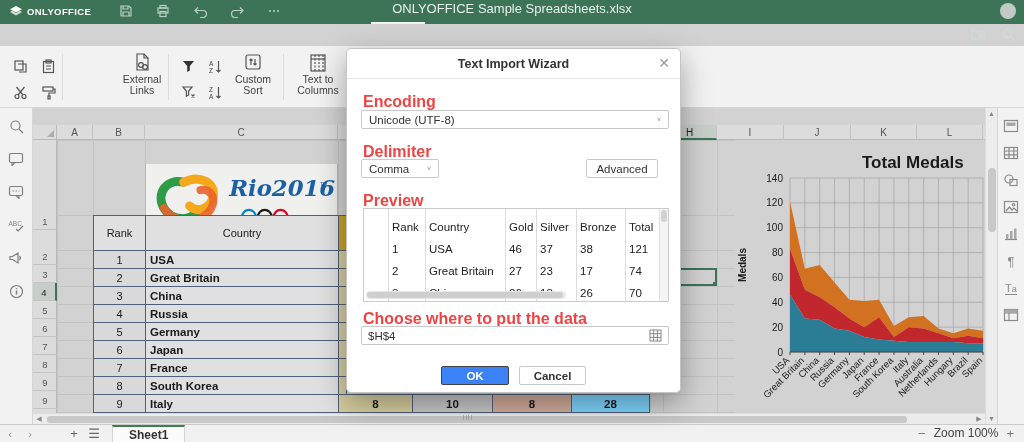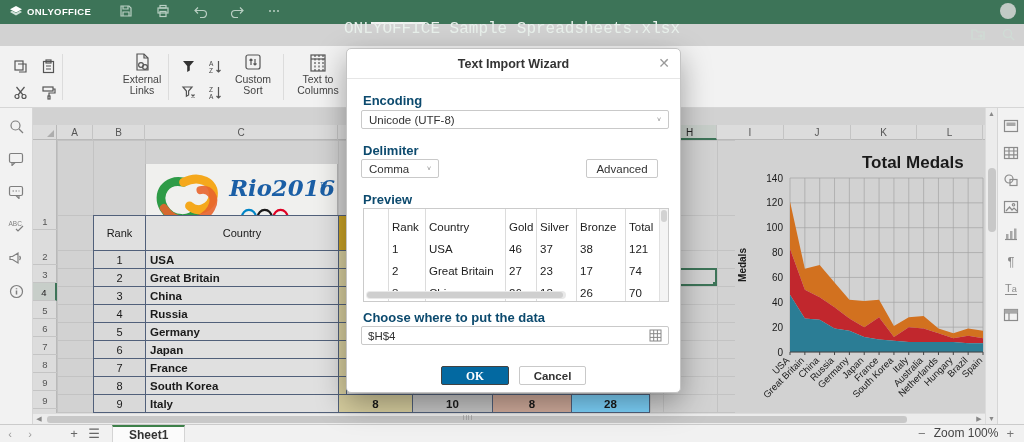--- a/index.html
+++ b/index.html
@@ -8,21 +8,21 @@
   #app { position:relative; width:1024px; height:442px; background:#d2d2d2; overflow:hidden; }
   .abs { position:absolute; }
 
   
   #titlebar { left:0; top:0; width:1024px; height:22px; background:#3d7458; display:flex; align-items:center; }
   #brand { display:flex; align-items:center; gap:5px; padding-left:10px; width:100px; }
   #brand .brand-text { color:#ffffff; font-size:9.5px; font-weight:bold; letter-spacing:.4px; }
   .tb-icons { display:flex; align-items:center; gap:21px; margin-left:18px; }
   .tb-icon { width:16px; height:16px; display:flex; align-items:center; justify-content:center; opacity:.85; cursor:pointer; }
   .tb-icon svg { stroke:#cfdfd6; fill:none; stroke-width:1.2; }
-  #doc-title { left:0; right:0; top:20px; text-align:center; color:#e9f1ec; font-size:16px; pointer-events:none;font-family:Liberation Mono, monospace; }
+  #doc-title { left:0; right:0; top:1px; text-align:center; color:#e9f1ec; font-size:13px; pointer-events:none; }
   #avatar { right:8px; top:3px; width:16px; height:16px; border-radius:50%; background:#c2cac5; }
 
   
   #menubar { left:0; top:22px; width:1024px; height:24px; background:#3d7458; display:flex; align-items:stretch; padding-left:10px; }
   .menu-tab { color:#d9e6de; font-size:13px; padding:0 13px; display:flex; align-items:center; cursor:pointer; }
   .menu-tab.active { background:#f2f2f2; color:#333; }
   #menubar-right { position:absolute; right:8px; top:22px; height:24px; display:flex; align-items:center; gap:14px; }
   #menubar-right .tb-icon svg { stroke:#cfdfd6; }
 
   
@@ -75,25 +75,25 @@
   #selected-cell:after { content:""; position:absolute; right:-2px; bottom:-2px; width:4px; height:4px; background:#3d7458; }
 
   
   #chart { left:735px; top:140px; width:250px; height:273px; background:#d2d2d2; overflow:hidden; }
 
   
   #dialog { left:346px; top:48px; width:335px; height:345px; background:#ffffff; border:1px solid #c4c4c4; border-radius:5px; box-shadow:0 10px 30px rgba(0,0,0,.35); z-index:50; font-size:12px; color:#333; }
   #dialog-header { position:relative; height:30px; border-bottom:1px solid #e6e6e6; display:flex; align-items:center; justify-content:center; cursor:default; }
   #dialog-title { font-size:12.5px; font-weight:bold; color:#333; }
   #dialog-close { position:absolute; right:10px; top:6px; font-size:14px; color:#999; cursor:pointer; }
-  .dlg-label { position:absolute; left:16px; font-size:13px; font-weight:bold; color:#0c4a6e; }
+  .dlg-label { position:absolute; left:16px; font-size:16px; font-weight:bold; color:#ef4444; }
   .dlg-select { position:absolute; height:19px; border:1px solid #c9c9c9; border-radius:2px; background:#fff; font-size:11.5px; color:#333; display:flex; align-items:center; justify-content:space-between; padding:0 7px; cursor:pointer; }
   .dlg-select .caret { font-size:7px; color:#888; }
   .dlg-btn { position:absolute; height:19px; border:1px solid #c9c9c9; border-radius:2px; background:#fff; font-size:11.5px; font-weight:bold; color:#333; display:flex; align-items:center; justify-content:center; cursor:pointer; }
-  .dlg-btn.primary { background:#0369a1; border-color:#424242; color:#fff;font-family:Liberation Serif, serif; }
+  .dlg-btn.primary { background:#3b82f6; border-color:#424242; color:#fff; }
   #preview-box { position:absolute; left:16px; top:159px; width:306px; height:94px; border:1px solid #cbcbcb; overflow:hidden; background:#fff; }
   .pv-col-line { position:absolute; top:0; bottom:0; width:1px; background:#dcdcdc; }
   .pv-cell { position:absolute; font-size:11.5px; color:#222; white-space:nowrap; overflow:hidden; }
   #pv-vscroll { position:absolute; right:0; top:0; width:9px; bottom:0; background:#f4f4f4; border-left:1px solid #e0e0e0; }
   #pv-vscroll .thumb { position:absolute; left:1px; top:1px; width:6px; height:12px; background:#d2d2d2; border-radius:3px; }
   #pv-hscroll { position:absolute; left:2px; bottom:2px; width:200px; height:8px; background:#e9e9e9; border-radius:4px; }
   #pv-hscroll .thumb { position:absolute; left:1px; top:1px; width:196px; height:6px; background:#cfcfcf; border-radius:3px; }
   #dest-input { position:absolute; left:14px; top:277px; width:308px; height:19px; border:1px solid #c9c9c9; border-radius:2px; font-size:11.5px; color:#333; display:flex; align-items:center; justify-content:space-between; padding:0 6px; }
   #dest-input svg { stroke:#888; fill:none; stroke-width:1; }
 

